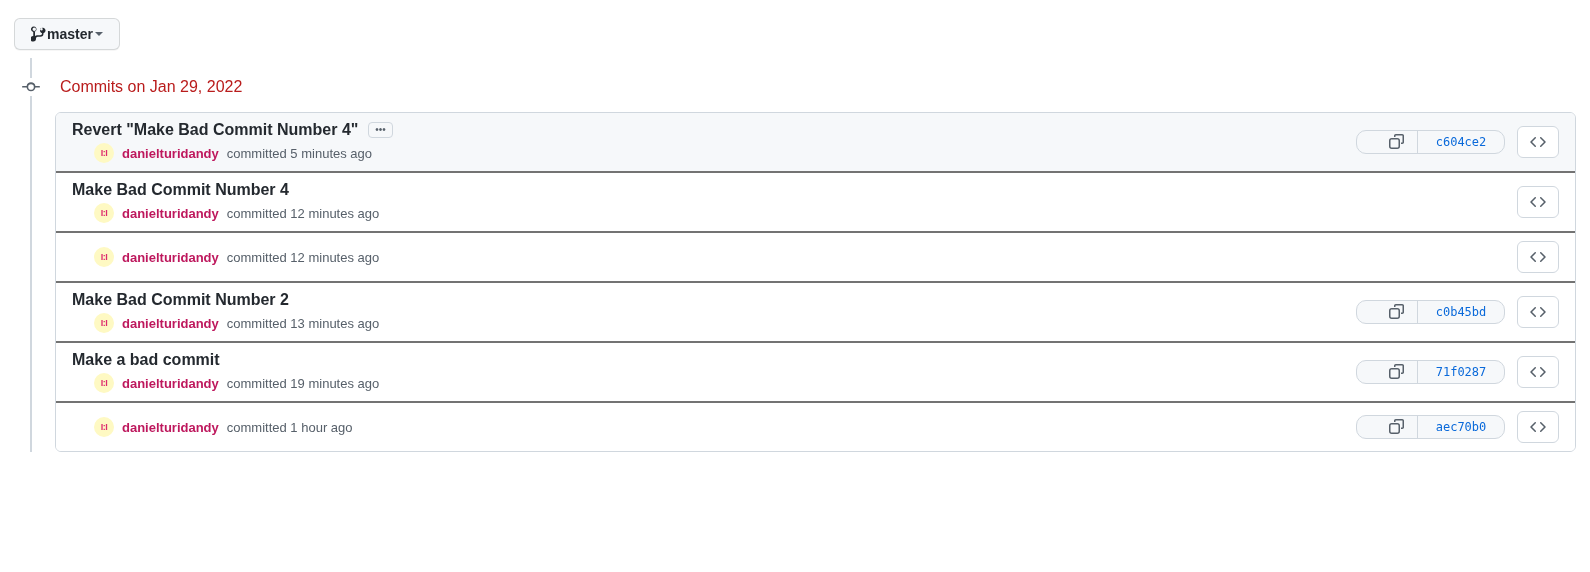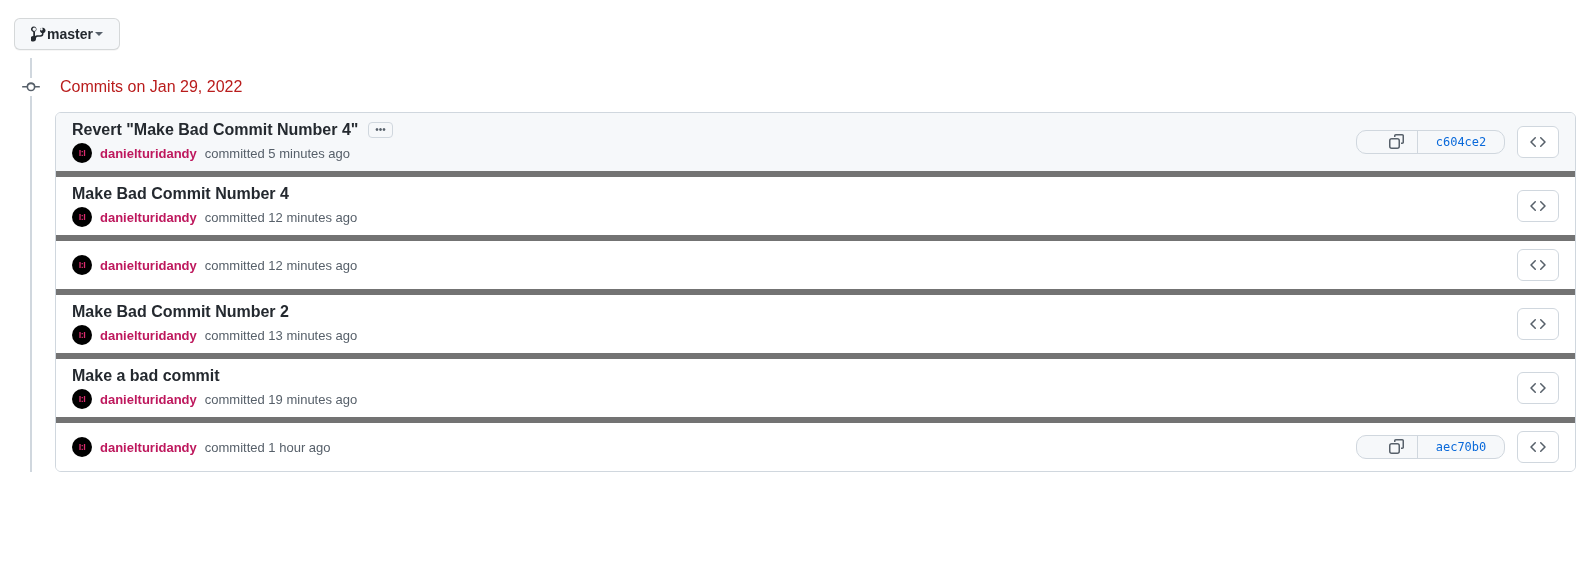--- a/index.html
+++ b/index.html
@@ -67,21 +67,21 @@
     margin-left: 33px;
     border: 1px solid #d0d7de;
     border-radius: 6px;
     overflow: hidden;
   }
   .commit-row {
     display: flex;
     justify-content: space-between;
     align-items: center;
     padding: 8px 16px;
-    border-top: 6px solid #737373;
+    border-top: 2px solid #737373;
     background: #fff;
   }
   .commit-row:first-child { border-top: none; }
   .commit-row.highlight { background: #f6f8fa; }
   .commit-left { flex: 1; min-width: 0; }
   .commit-title-line {
     display: flex;
     align-items: center;
     gap: 10px;
     margin-bottom: 4px;
@@ -111,28 +111,29 @@
     font-size: 13px;
     color: #57606a;
   }
   .commit-meta .author {
     font-weight: 600;
     color: #be185d;
   }
   .avatar {
     width: 20px; height: 20px;
     border-radius: 50%;
-    background: #000000;
+    background: #fef9c3;
     display: flex;
     align-items: center;
     justify-content: center;
     font-size: 9px;
     font-weight: 700;
     letter-spacing: -0.5px;
     color: #dd2c6f;
+    margin-left: 22px;
   }
   .commit-right {
     display: flex;
     align-items: center;
     gap: 12px;
   }
   .sha-group {
     display: flex;
     align-items: stretch;
     height: 24px;
@@ -279,20 +280,31 @@
           <div class="commit-title-line">
             <a class="commit-title">Make Bad Commit Number 2</a>
           </div>
           <div class="commit-meta">
             <span class="avatar">I:I</span>
             <a class="author">danielturidandy</a>
             <span>committed 13 minutes ago</span>
           </div>
         </div>
         <div class="commit-right">
+          <div class="sha-group">
+            <a class="copy-btn">
+              <span>
+                <svg width="16" height="16" viewBox="0 0 16 16" fill="currentColor">
+                  <path d="M0 6.75A2.75 2.75 0 0 1 2.75 4h5.5A2.75 2.75 0 0 1 11 6.75v5.5A2.75 2.75 0 0 1 8.25 15h-5.5A2.75 2.75 0 0 1 0 12.25v-5.5zM2.75 5.5c-.69 0-1.25.56-1.25 1.25v5.5c0 .69.56 1.25 1.25 1.25h5.5c.69 0 1.25-.56 1.25-1.25v-5.5c0-.69-.56-1.25-1.25-1.25h-5.5z"></path>
+                  <path d="M5 1.75C5 .78 5.78 0 6.75 0h6.5C14.22 0 15 .78 15 1.75v6.5c0 .97-.78 1.75-1.75 1.75H12V8.5h1.25a.25.25 0 0 0 .25-.25v-6.5a.25.25 0 0 0-.25-.25h-6.5a.25.25 0 0 0-.25.25V3H5V1.75z"></path>
+                </svg>
+              </span>
+            </a>
+            <a class="sha-link">c0b45bd</a>
+          </div>
           <a class="code-btn">
             <span>
               <svg width="16" height="16" viewBox="0 0 16 16" fill="currentColor">
                 <path d="M4.72 3.22a.75.75 0 0 1 1.06 1.06L2.06 8l3.72 3.72a.75.75 0 1 1-1.06 1.06L.47 8.53a.75.75 0 0 1 0-1.06l4.25-4.25zm6.56 0a.75.75 0 1 0-1.06 1.06L13.94 8l-3.72 3.72a.75.75 0 1 0 1.06 1.06l4.25-4.25a.75.75 0 0 0 0-1.06l-4.25-4.25z"></path>
               </svg>
             </span>
           </a>
         </div>
       </div>
       <div class="commit-row">
@@ -300,20 +312,31 @@
           <div class="commit-title-line">
             <a class="commit-title">Make a bad commit</a>
           </div>
           <div class="commit-meta">
             <span class="avatar">I:I</span>
             <a class="author">danielturidandy</a>
             <span>committed 19 minutes ago</span>
           </div>
         </div>
         <div class="commit-right">
+          <div class="sha-group">
+            <a class="copy-btn">
+              <span>
+                <svg width="16" height="16" viewBox="0 0 16 16" fill="currentColor">
+                  <path d="M0 6.75A2.75 2.75 0 0 1 2.75 4h5.5A2.75 2.75 0 0 1 11 6.75v5.5A2.75 2.75 0 0 1 8.25 15h-5.5A2.75 2.75 0 0 1 0 12.25v-5.5zM2.75 5.5c-.69 0-1.25.56-1.25 1.25v5.5c0 .69.56 1.25 1.25 1.25h5.5c.69 0 1.25-.56 1.25-1.25v-5.5c0-.69-.56-1.25-1.25-1.25h-5.5z"></path>
+                  <path d="M5 1.75C5 .78 5.78 0 6.75 0h6.5C14.22 0 15 .78 15 1.75v6.5c0 .97-.78 1.75-1.75 1.75H12V8.5h1.25a.25.25 0 0 0 .25-.25v-6.5a.25.25 0 0 0-.25-.25h-6.5a.25.25 0 0 0-.25.25V3H5V1.75z"></path>
+                </svg>
+              </span>
+            </a>
+            <a class="sha-link">71f0287</a>
+          </div>
           <a class="code-btn">
             <span>
               <svg width="16" height="16" viewBox="0 0 16 16" fill="currentColor">
                 <path d="M4.72 3.22a.75.75 0 0 1 1.06 1.06L2.06 8l3.72 3.72a.75.75 0 1 1-1.06 1.06L.47 8.53a.75.75 0 0 1 0-1.06l4.25-4.25zm6.56 0a.75.75 0 1 0-1.06 1.06L13.94 8l-3.72 3.72a.75.75 0 1 0 1.06 1.06l4.25-4.25a.75.75 0 0 0 0-1.06l-4.25-4.25z"></path>
               </svg>
             </span>
           </a>
         </div>
       </div>
       <div class="commit-row">

